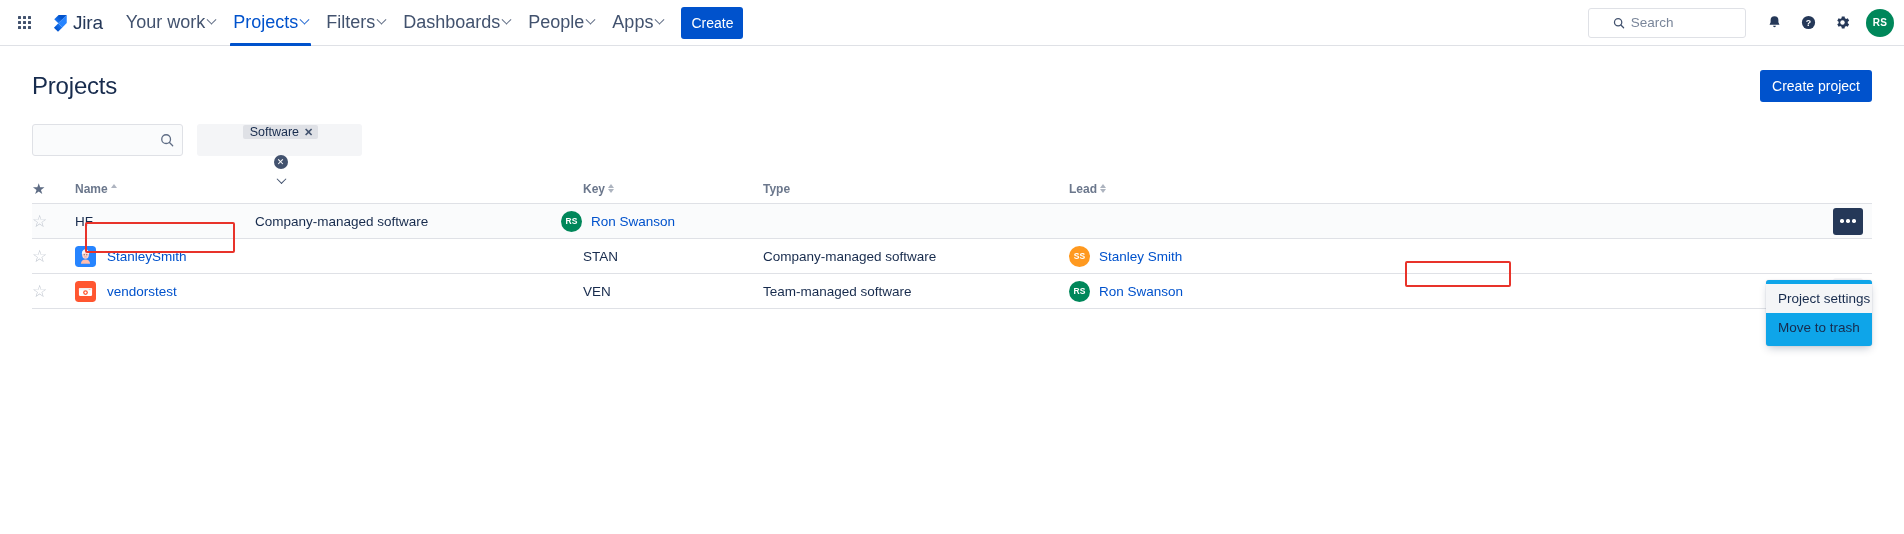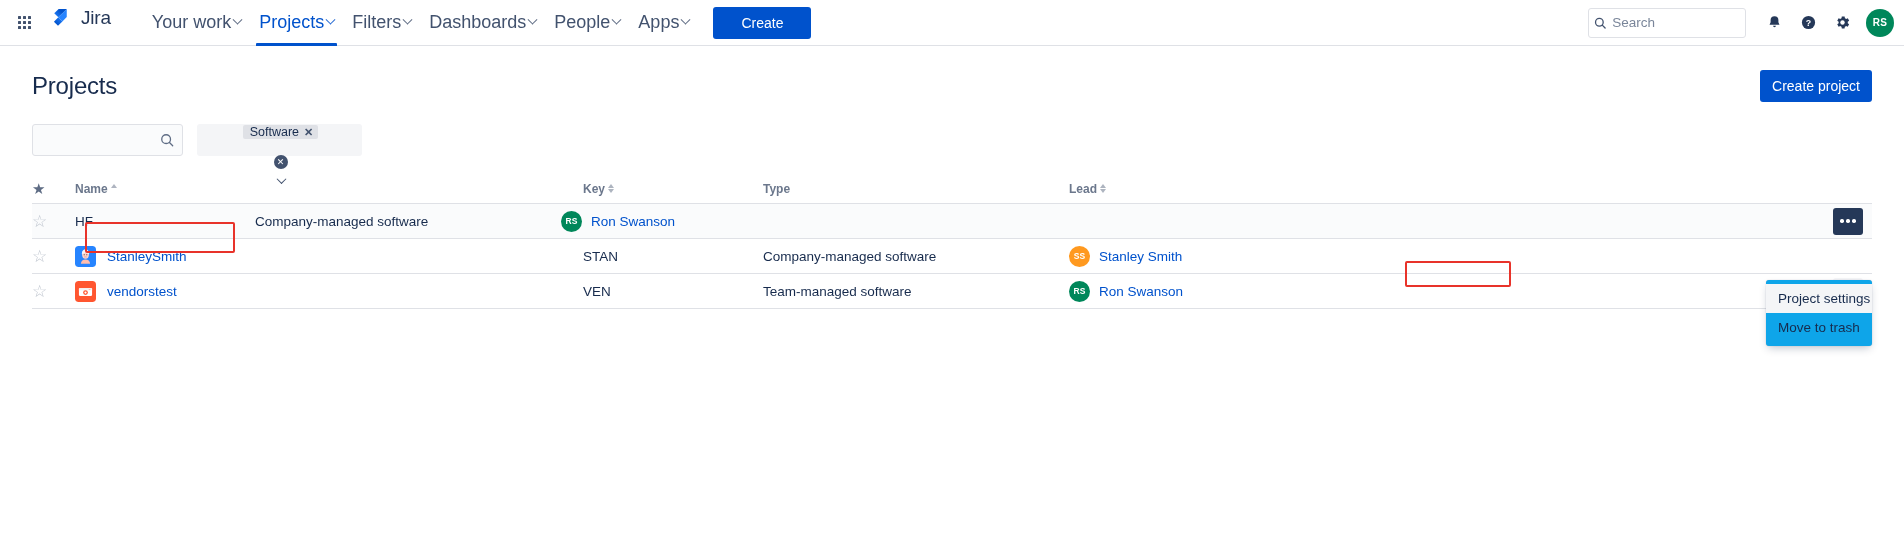--- a/index.html
+++ b/index.html
@@ -33,23 +33,23 @@
   }
   .grid-dots {
     display: grid;
     grid-template-columns: repeat(3, 3px);
     grid-template-rows: repeat(3, 3px);
     gap: 2px;
   }
   .grid-dots i { background: #42526e; border-radius: 0.5px; display: block; width: 3px; height: 3px; }
 
   .jira-logo-wrap {
-    display: flex; gap: 13px;
+    display: flex; align-items: center; gap: 5px;
     padding: 0 6px 0 6px; height: 32px; border-radius: 3px;
-    cursor: pointer; margin-right: 26px;
+    cursor: pointer; margin-right: 8px;
   }
   .jira-mark { width: 20px; height: 20px; display: block; }
   .jira-word {
     font-size: 19px; color: #253858; letter-spacing: -0.2px;
     font-family: "Liberation Sans", sans-serif; font-weight: 400;
   }
 
   .nav-item {
     height: 46px;
     display: flex; align-items: center; gap: 3px;
@@ -66,35 +66,35 @@
     display: inline-block; width: 7px; height: 7px;
     border-right: 1.4px solid currentColor; border-bottom: 1.4px solid currentColor;
     transform: rotate(45deg) translate(-2px,-2px);
     opacity: .85;
   }
 
   .create-btn {
     background: #0052cc; color: #fff;
     font-size: 14px; font-weight: 500;
     border: none; border-radius: 3px;
-    padding: 0 28px; height: 32px;
-    margin-left: 15px; cursor: pointer;
+    padding: 0 10px; height: 32px;
+    margin-left: 9px; cursor: pointer;
     font-family: "Liberation Sans", sans-serif;
   }
 
   .nav-right {
     margin-left: auto;
     display: flex; align-items: center; gap: 2px;
   }
   .search-box {
     width: 158px; height: 30px;
     border: 1px solid #dfe1e6; border-radius: 3px;
     background: #fff;
     display: flex; align-items: center; gap: 6px;
-    padding: 0 5px; margin-right: 10px;
+    padding: 0 24px; margin-right: 10px;
   }
   .search-box input {
     border: none; outline: none; background: transparent;
     font-size: 13.5px; color: #42526e; width: 100%;
     font-family: "Liberation Sans", sans-serif;
   }
   .search-box input::placeholder { color: #7a869a; }
 
   .icon-btn {
     width: 32px; height: 32px; border-radius: 50%;

